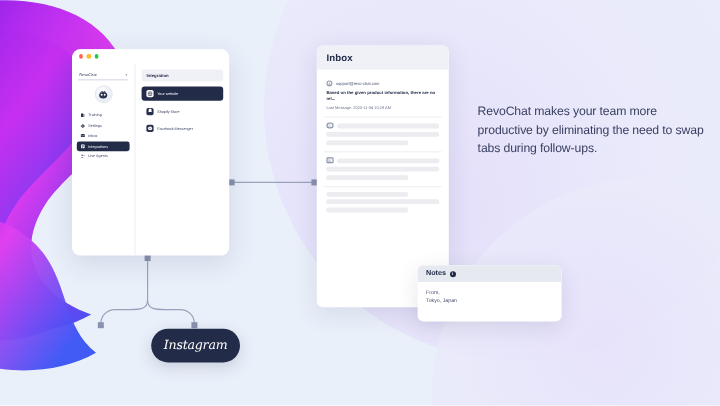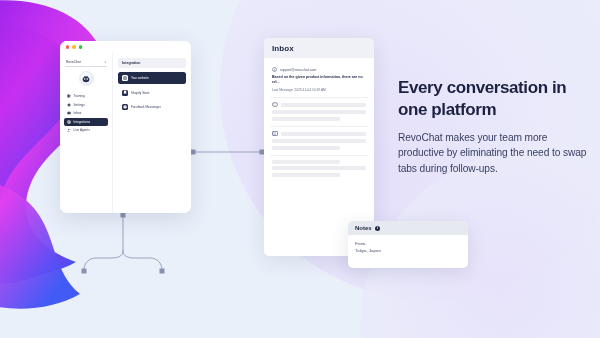--- a/index.html
+++ b/index.html
@@ -492,19 +492,21 @@
     <div class="notes-head">
       <span class="notes-title">Notes</span>
       <span class="info-badge">i</span>
     </div>
     <div class="notes-body">
       <div class="notes-line">From,</div>
       <div class="notes-line">Tokyo, Japan</div>
     </div>
   </div>
 
+  <div class="pill instagram">
+    <span class="pill-label script">Instagram</span>
+  </div>
 
   <div class="copy">
-    <div class="headline">Every conversation in one platform</div>
     <div class="subcopy">RevoChat makes your team more productive by eliminating the need to swap tabs during follow-ups.</div>
   </div>
 
 </div>
 
 </body></html>

